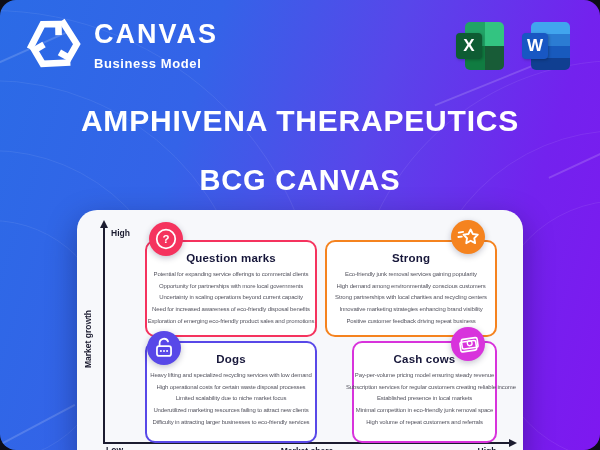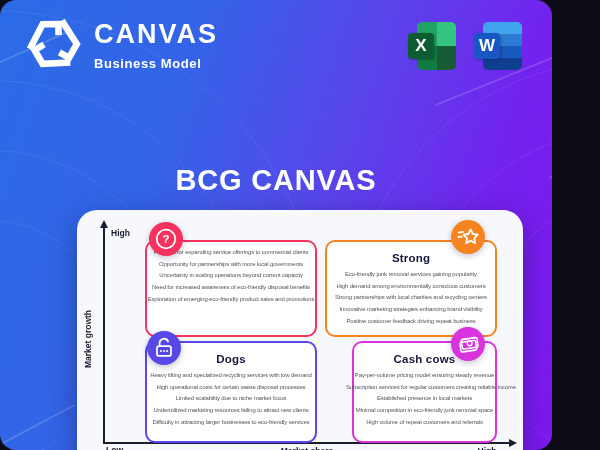--- a/index.html
+++ b/index.html
@@ -1,16 +1,16 @@
 <!DOCTYPE html>
 <html><head>
 <meta charset="utf-8">
 <style>
   html,body{margin:0;padding:0;background:#0d0d18;font-family:"Liberation Sans",sans-serif;}
-  .frame{position:relative;width:552px;height:450px;overflow:hidden;background:#0d0d18;}
+  .frame{position:relative;width:600px;height:450px;overflow:hidden;background:#0d0d18;}
   .bg-card{position:absolute;inset:0;border-radius:16px;overflow:hidden;
     background:linear-gradient(108deg,#2b6be6 0%,#3463e8 30%,#5846ea 55%,#7322ee 80%,#7e18f0 100%);}
   .ring{position:absolute;border:1.5px solid rgba(255,255,255,0.08);border-radius:50%;}
   .diag{position:absolute;height:1.5px;background:rgba(255,255,255,0.16);}
   
   .logo-row{position:absolute;top:14px;left:24px;display:flex;align-items:flex-start;}
   .logo-mark{width:60px;height:60px;}
   .logo-text{margin-left:10px;color:#fff;}
   .logo-name{font-size:27px;font-weight:800;letter-spacing:2px;line-height:1;margin-top:7px;}
   .logo-tagline{font-size:13px;font-weight:600;letter-spacing:0.6px;margin-top:8px;}
@@ -105,40 +105,42 @@
       <div class="sheet">
         <div style="background:#41a5ee;grid-column:1/3;"></div>
         <div style="background:#2b7cd3;grid-column:1/3;"></div>
         <div style="background:#185abd;grid-column:1/3;"></div>
         <div style="background:#103f91;grid-column:1/3;"></div>
       </div>
       <div class="front-sq" style="background:#1857c3;">W</div>
     </div>
   </div>
 
+  <div class="main-title">AMPHIVENA THERAPEUTICS</div>
   <div class="sub-title">BCG CANVAS</div>
 
   <div class="matrix-card">
     <div class="v-arrow"></div>
     <div class="axis v-line"></div>
     <div class="axis h-line"></div>
     <div class="h-arrow"></div>
     <div class="axis-label lbl-high-y">High</div>
     <div class="axis-label lbl-growth">Market growth</div>
     <div class="axis-label lbl-low">Low</div>
     <div class="axis-label lbl-share">Market share</div>
     <div class="axis-label lbl-high-x">High</div>
     <div class="quad-grid">
         <div class="quad pos-0" style="border-color: rgb(245, 51, 94);">
     <div class="quad-icon" style="background: rgb(245, 51, 94);">
             <svg viewBox="0 0 34 34">
               <circle cx="17" cy="17" r="10.5" fill="none" stroke="#fff" stroke-width="2"></circle>
               <text x="17" y="21.5" text-anchor="middle" font-size="13" font-weight="bold" fill="#fff" font-family="Liberation Sans, sans-serif">?</text>
             </svg>
           </div>
+    <div class="quad-title">Question marks</div>
     <ul class="quad-items">
             <li>Potential for expanding service offerings to commercial clients</li>
             <li>Opportunity for partnerships with more local governments</li>
             <li>Uncertainty in scaling operations beyond current capacity</li>
             <li>Need for increased awareness of eco-friendly disposal benefits</li>
             <li>Exploration of emerging eco-friendly product sales and promotions</li>
           </ul>
   </div>
         <div class="quad pos-1" style="border-color: rgb(245, 131, 31);">
     <div class="quad-icon" style="background: rgb(245, 131, 31);">

